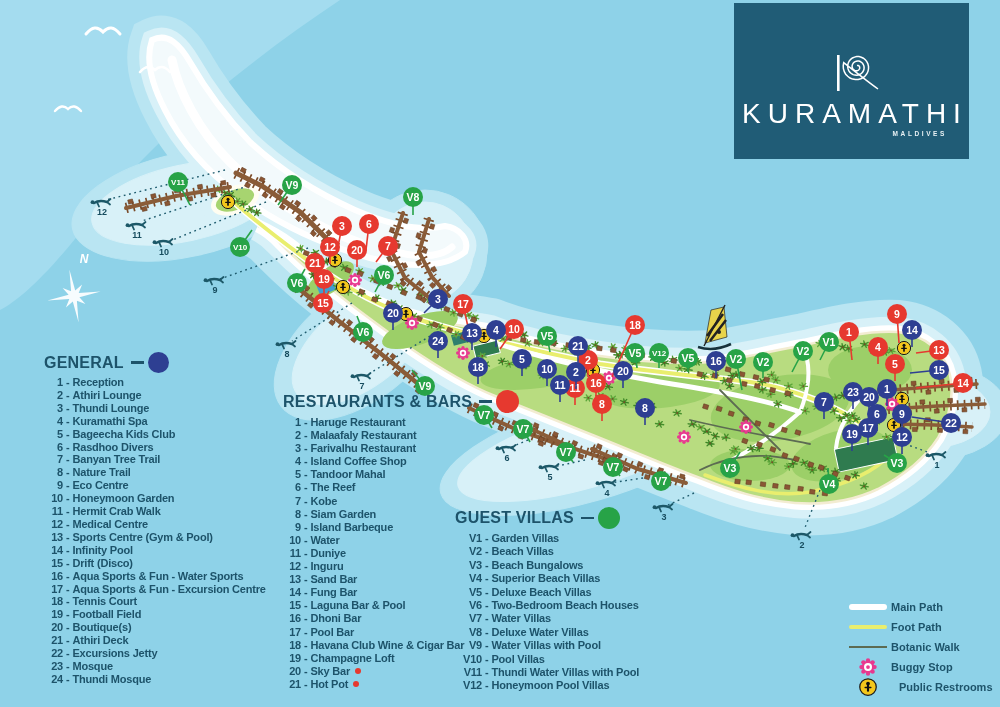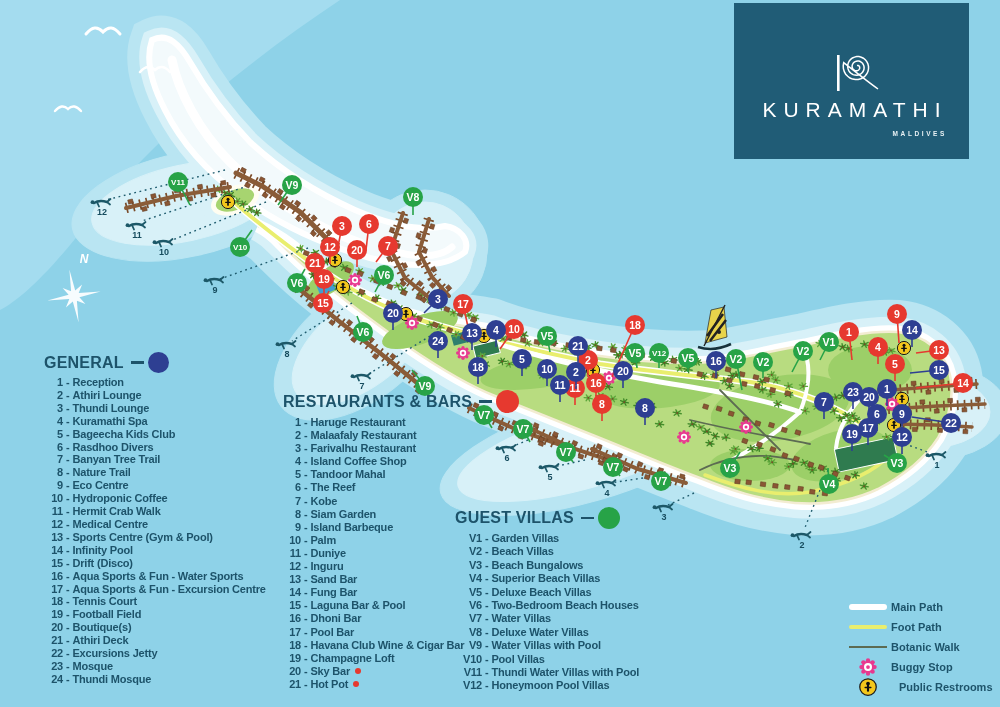--- a/index.html
+++ b/index.html
@@ -1,21 +1,21 @@
 <!DOCTYPE html>
 <html><head>
 <meta charset="utf-8">
 <style>
   html,body{margin:0;padding:0;background:#6fb8d0;font-family:"Liberation Sans",sans-serif;}
   #stage{position:relative;width:1000px;height:707px;overflow:hidden;background:#8ed2e8;}
   #map-svg{position:absolute;left:0;top:0;}
   
   #logo{position:absolute;left:734px;top:3px;width:235px;height:156px;background:#205c76;}
   #logo .brand{position:absolute;left:0;right:0;top:95px;text-align:center;color:#fff;
-    font-size:21px;letter-spacing:7px;font-weight:400;white-space:nowrap;text-indent:7px;}
+    font-size:28px;letter-spacing:7px;font-weight:400;white-space:nowrap;text-indent:7px;}
   #logo .sub{position:absolute;right:22px;top:127px;color:#e8f1f4;font-size:6.5px;letter-spacing:2.6px;font-weight:bold;}
   
   .legend{position:absolute;color:#1d536a;}
   .hdr{display:flex;align-items:center;font-weight:bold;font-size:16px;letter-spacing:.2px;white-space:nowrap;}
   .hdr .dash{width:13px;height:2.2px;background:#1d536a;margin:0 4px 0 7px;}
   .hdr .dot{border-radius:50%;width:21px;height:21px;flex:0 0 auto;}
   .rows{margin-top:3px;}
   .lrow{display:flex;align-items:center;font-size:11px;font-weight:bold;letter-spacing:-.2px;white-space:nowrap;}
   .lrow .n{text-align:right;flex:0 0 auto;}
   .lrow .sep{padding:0 3px;}
@@ -1760,21 +1760,21 @@
           <span>Nature Trail</span>
         </div>
         <div class="lrow">
           <span class="n">9</span>
           <span class="sep">-</span>
           <span>Eco Centre</span>
         </div>
         <div class="lrow">
           <span class="n">10</span>
           <span class="sep">-</span>
-          <span>Hydroponic Coffee</span>
+          <span>Honeymoon Garden</span>
         </div>
         <div class="lrow">
           <span class="n">11</span>
           <span class="sep">-</span>
           <span>Hermit Crab Walk</span>
         </div>
         <div class="lrow">
           <span class="n">12</span>
           <span class="sep">-</span>
           <span>Medical Centre</span>
@@ -1890,21 +1890,21 @@
           <span>Siam Garden</span>
         </div>
         <div class="lrow">
           <span class="n">9</span>
           <span class="sep">-</span>
           <span>Island Barbeque</span>
         </div>
         <div class="lrow">
           <span class="n">10</span>
           <span class="sep">-</span>
-          <span>Palm</span>
+          <span>Water</span>
         </div>
         <div class="lrow">
           <span class="n">11</span>
           <span class="sep">-</span>
           <span>Duniye</span>
         </div>
         <div class="lrow">
           <span class="n">12</span>
           <span class="sep">-</span>
           <span>Inguru</span>

